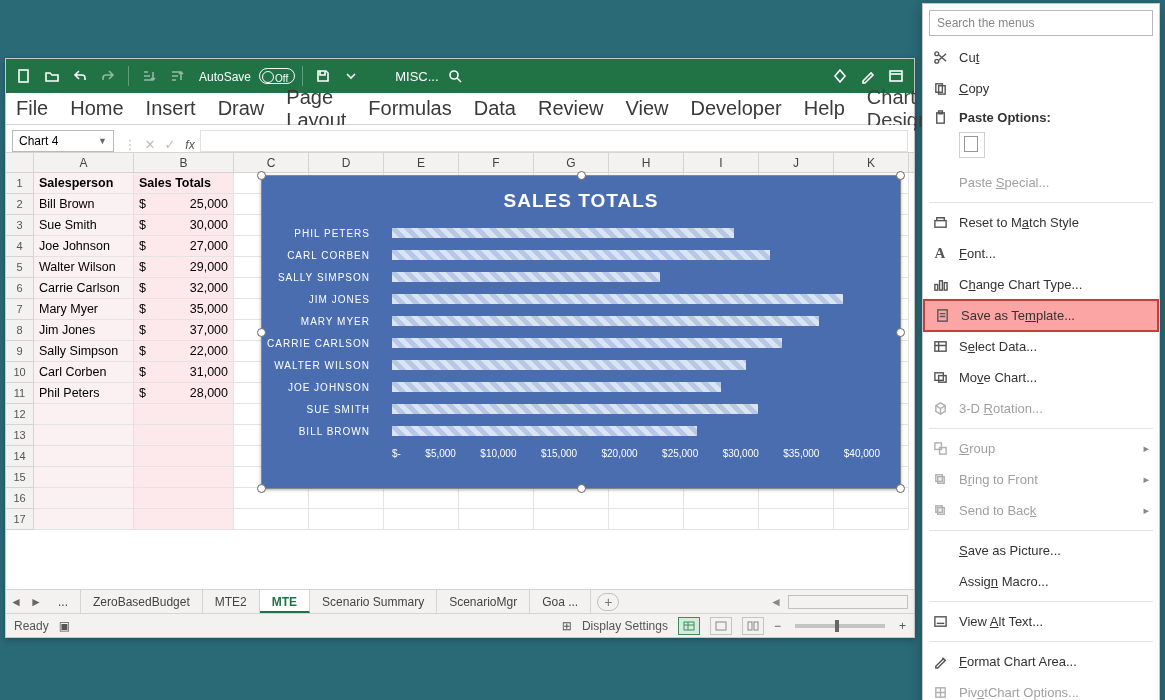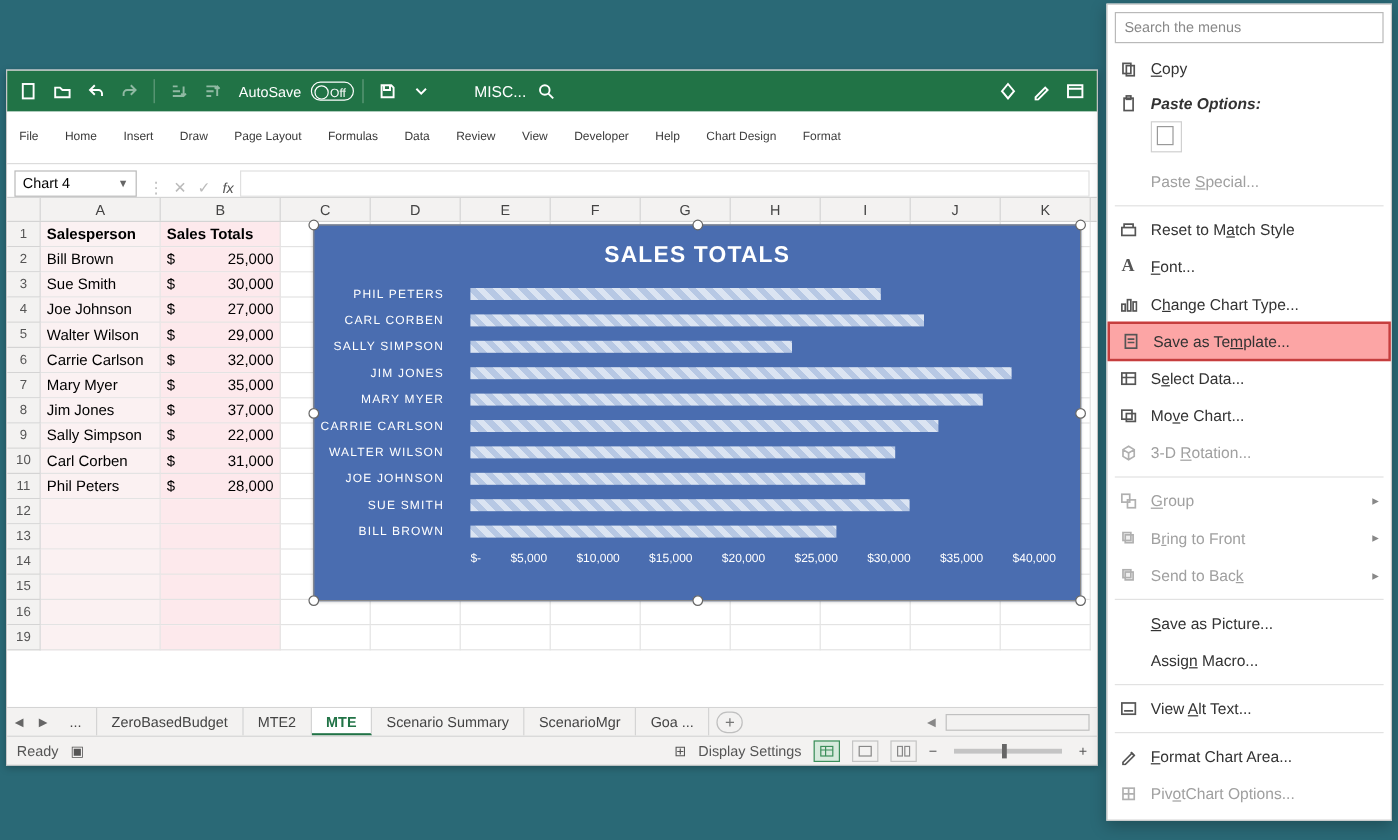--- a/index.html
+++ b/index.html
@@ -37,27 +37,27 @@
   .qat .qat-divider { width:1px;height:20px;background:rgba(255,255,255,.3);margin:0 4px; }
   .qat .qat-btn { width:24px;height:24px;display:flex;align-items:center;justify-content:center;color:#fff;border-radius:3px; }
   .qat svg { width:16px;height:16px;stroke:#fff;fill:none;stroke-width:1.6; }
   .autosave { display:flex;align-items:flex-end;gap:8px;font-size:12px;margin:0 6px; }
   .autosave .pill { width:36px;height:16px;border:1px solid #fff;border-radius:8px;position:relative; }
   .autosave .pill::after { content:"";position:absolute;left:2px;top:1.5px;width:10px;height:10px;border:1px solid #fff;border-radius:50%; }
   .qat .filename { margin-left:28px;font-size:13px;color:#fff; }
   .qat .spacer { flex:1; }
   .tabs {
     background:#fff;
-    height:44px;
+    height:32px;
     display:flex;
     align-items:center;
     border-bottom:1px solid #d4d4d4;
     padding:0 10px;
     gap:22px;
-    font-size:10px;
+    font-size:20px;
     color:#3a3a3a;
   }
   .tabs .tab { cursor:pointer; }
   .tabs .tab.ctx { color:#404040; }
   .namebox-row {
     height:28px;
     display:flex;
     align-items:flex-end;
     border-bottom:1px solid #d4d4d4;
     background:#fff;
@@ -499,21 +499,21 @@
           <div class="cell colOther"></div>
           <div class="cell colOther"></div>
           <div class="cell colOther"></div>
           <div class="cell colOther"></div>
           <div class="cell colOther"></div>
           <div class="cell colOther"></div>
           <div class="cell colOther"></div>
           <div class="cell colOther"></div>
         </div>
         <div class="row">
-          <div class="rh">19</div>
+          <div class="rh">17</div>
           <div class="cell colA"></div>
           <div class="cell colB money"></div>
           <div class="cell colOther"></div>
           <div class="cell colOther"></div>
           <div class="cell colOther"></div>
           <div class="cell colOther"></div>
           <div class="cell colOther"></div>
           <div class="cell colOther"></div>
           <div class="cell colOther"></div>
           <div class="cell colOther"></div>
@@ -655,27 +655,37 @@
     <span>+</span>
   </div>
 </div>
 
 <div class="ctx-menu">
   <div class="search">Search the menus</div>
 
   <div class="item">
     <span class="ico">
         <svg viewBox="0 0 16 16">
+          <circle cx="4" cy="12" r="2"></circle>
+          <circle cx="4" cy="4" r="2"></circle>
+          <path d="M6 5l8 7M6 11l8-7"></path>
+        </svg>
+      </span>
+    <span class="lbl"><span>Cu</span><u>t</u></span>
+  </div>
+  <div class="item">
+    <span class="ico">
+        <svg viewBox="0 0 16 16">
           <rect x="3" y="3" width="7" height="9"></rect>
           <rect x="6" y="5" width="7" height="9"></rect>
         </svg>
       </span>
     <span class="lbl"><u>C</u>opy</span>
   </div>
-  <div class="item" style="height:auto;display:block;padding:0;font-style:italic;">
+  <div class="item" style="height:auto;display:block;padding:0;">
     <div style="display:flex;align-items:center;height:26px;padding:0 10px 0 8px;gap:10px;">
       <span class="ico">
           <svg viewBox="0 0 16 16">
             <rect x="4" y="3" width="8" height="11"></rect>
             <rect x="6" y="1" width="4" height="3"></rect>
           </svg>
         </span>
       <span class="lbl" style="font-weight:600">Paste Options:</span>
     </div>
     <div class="po-row">

